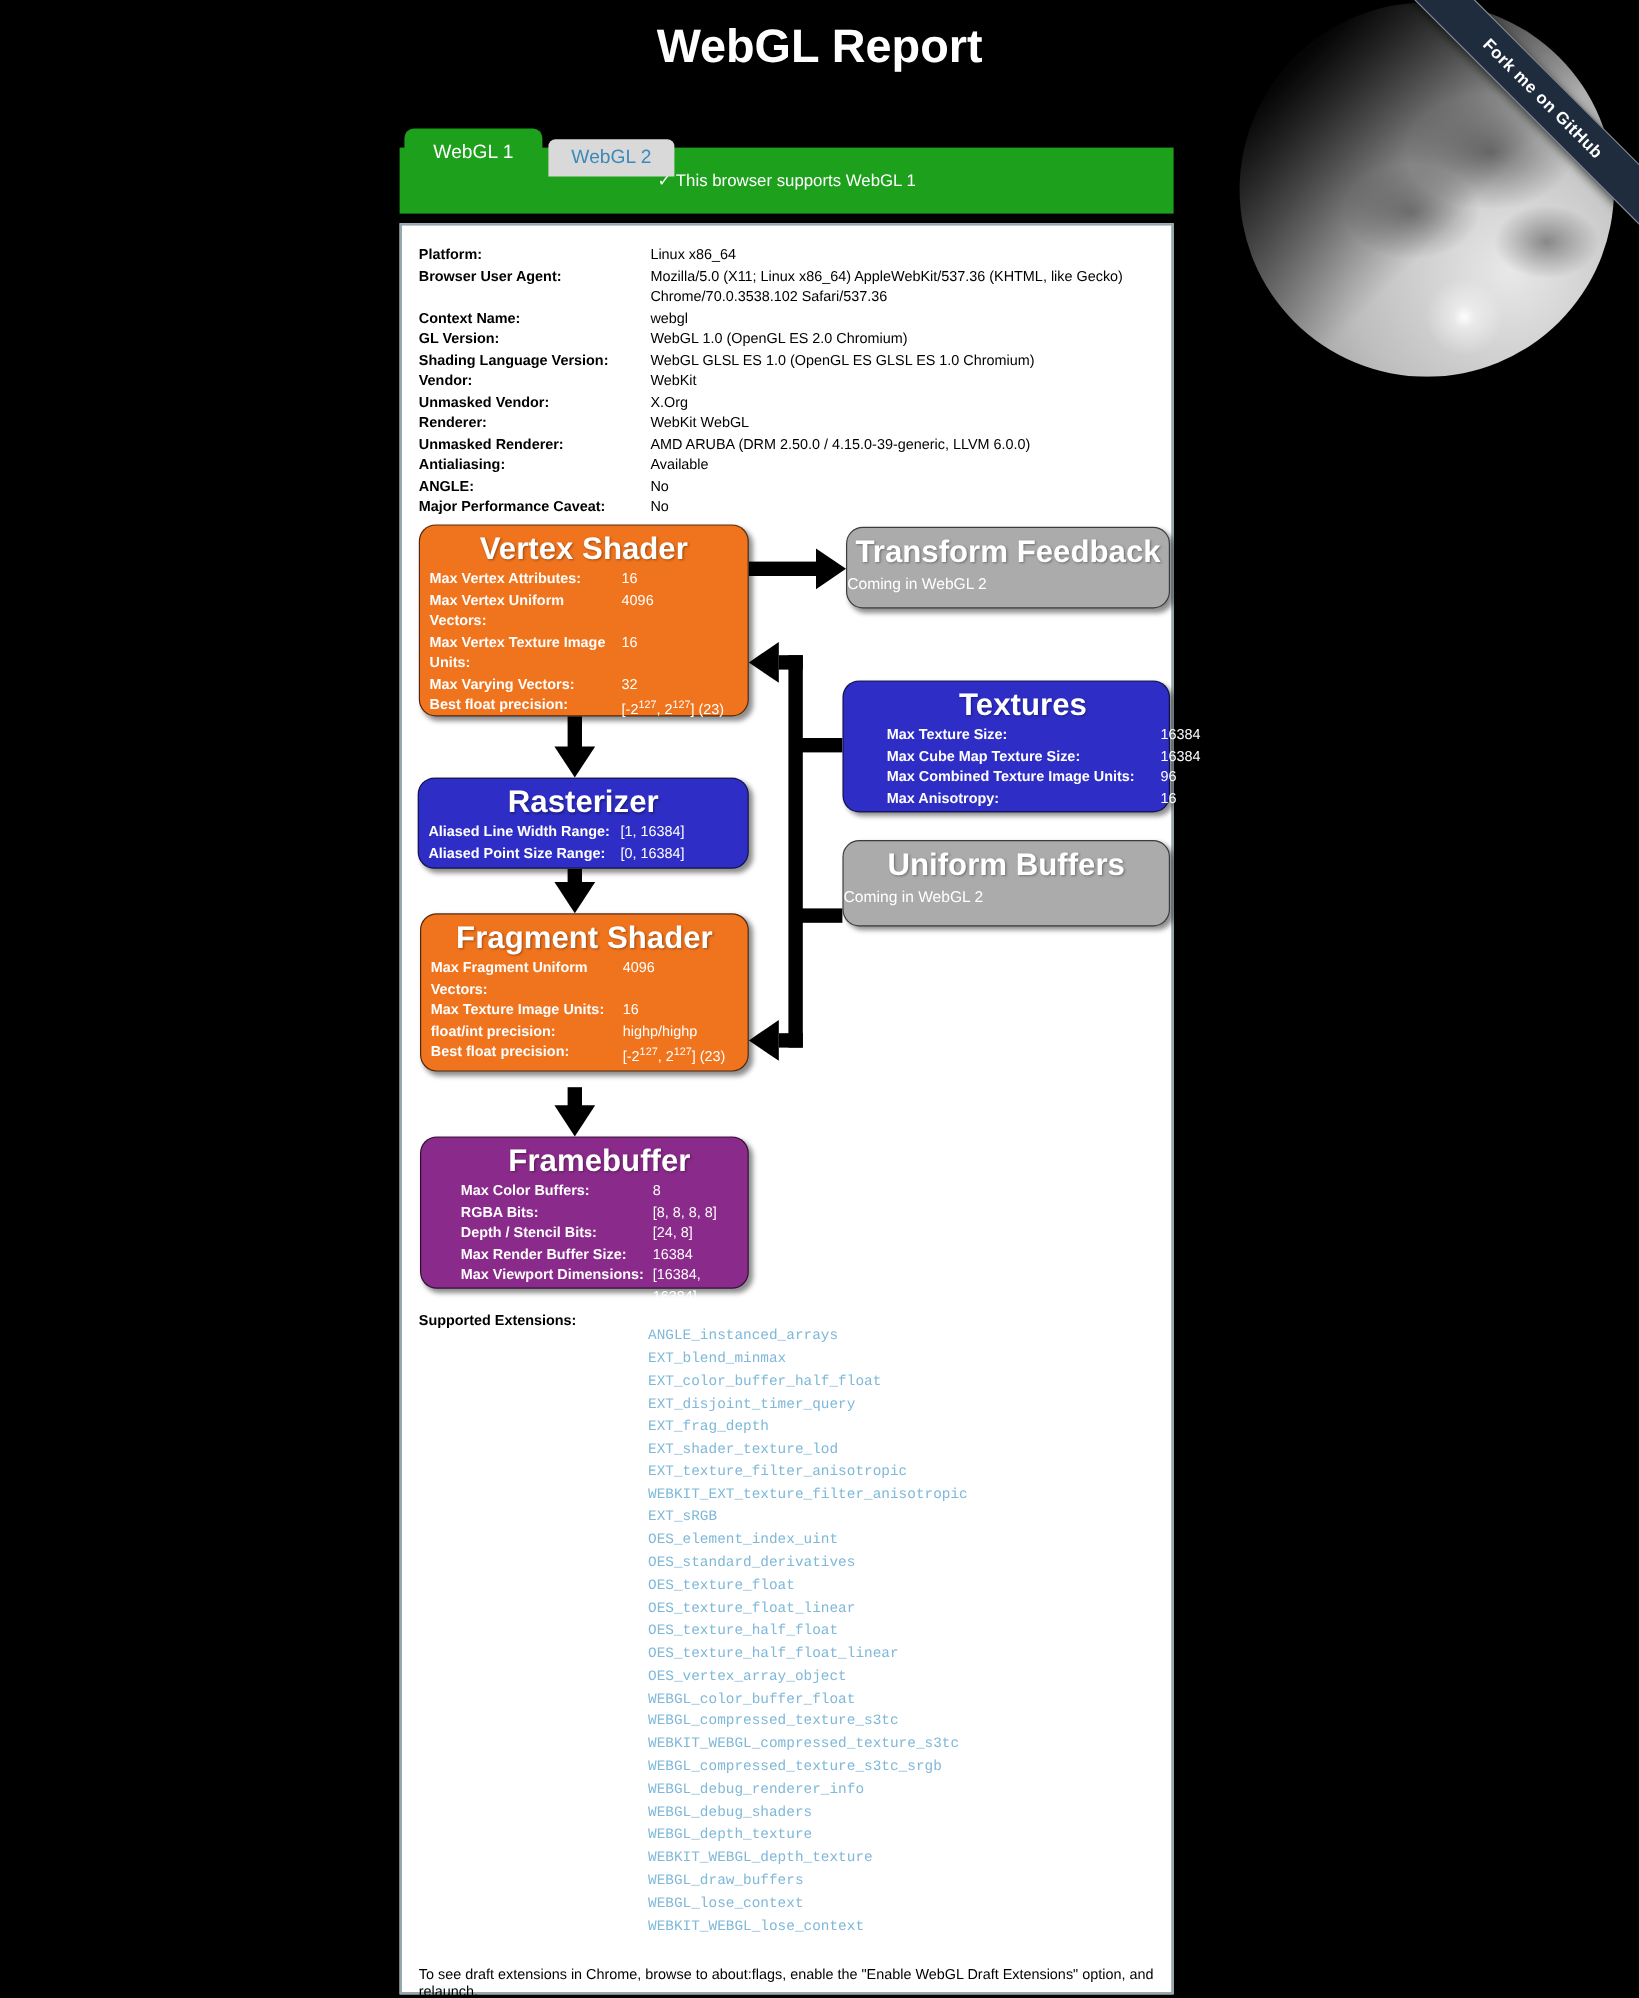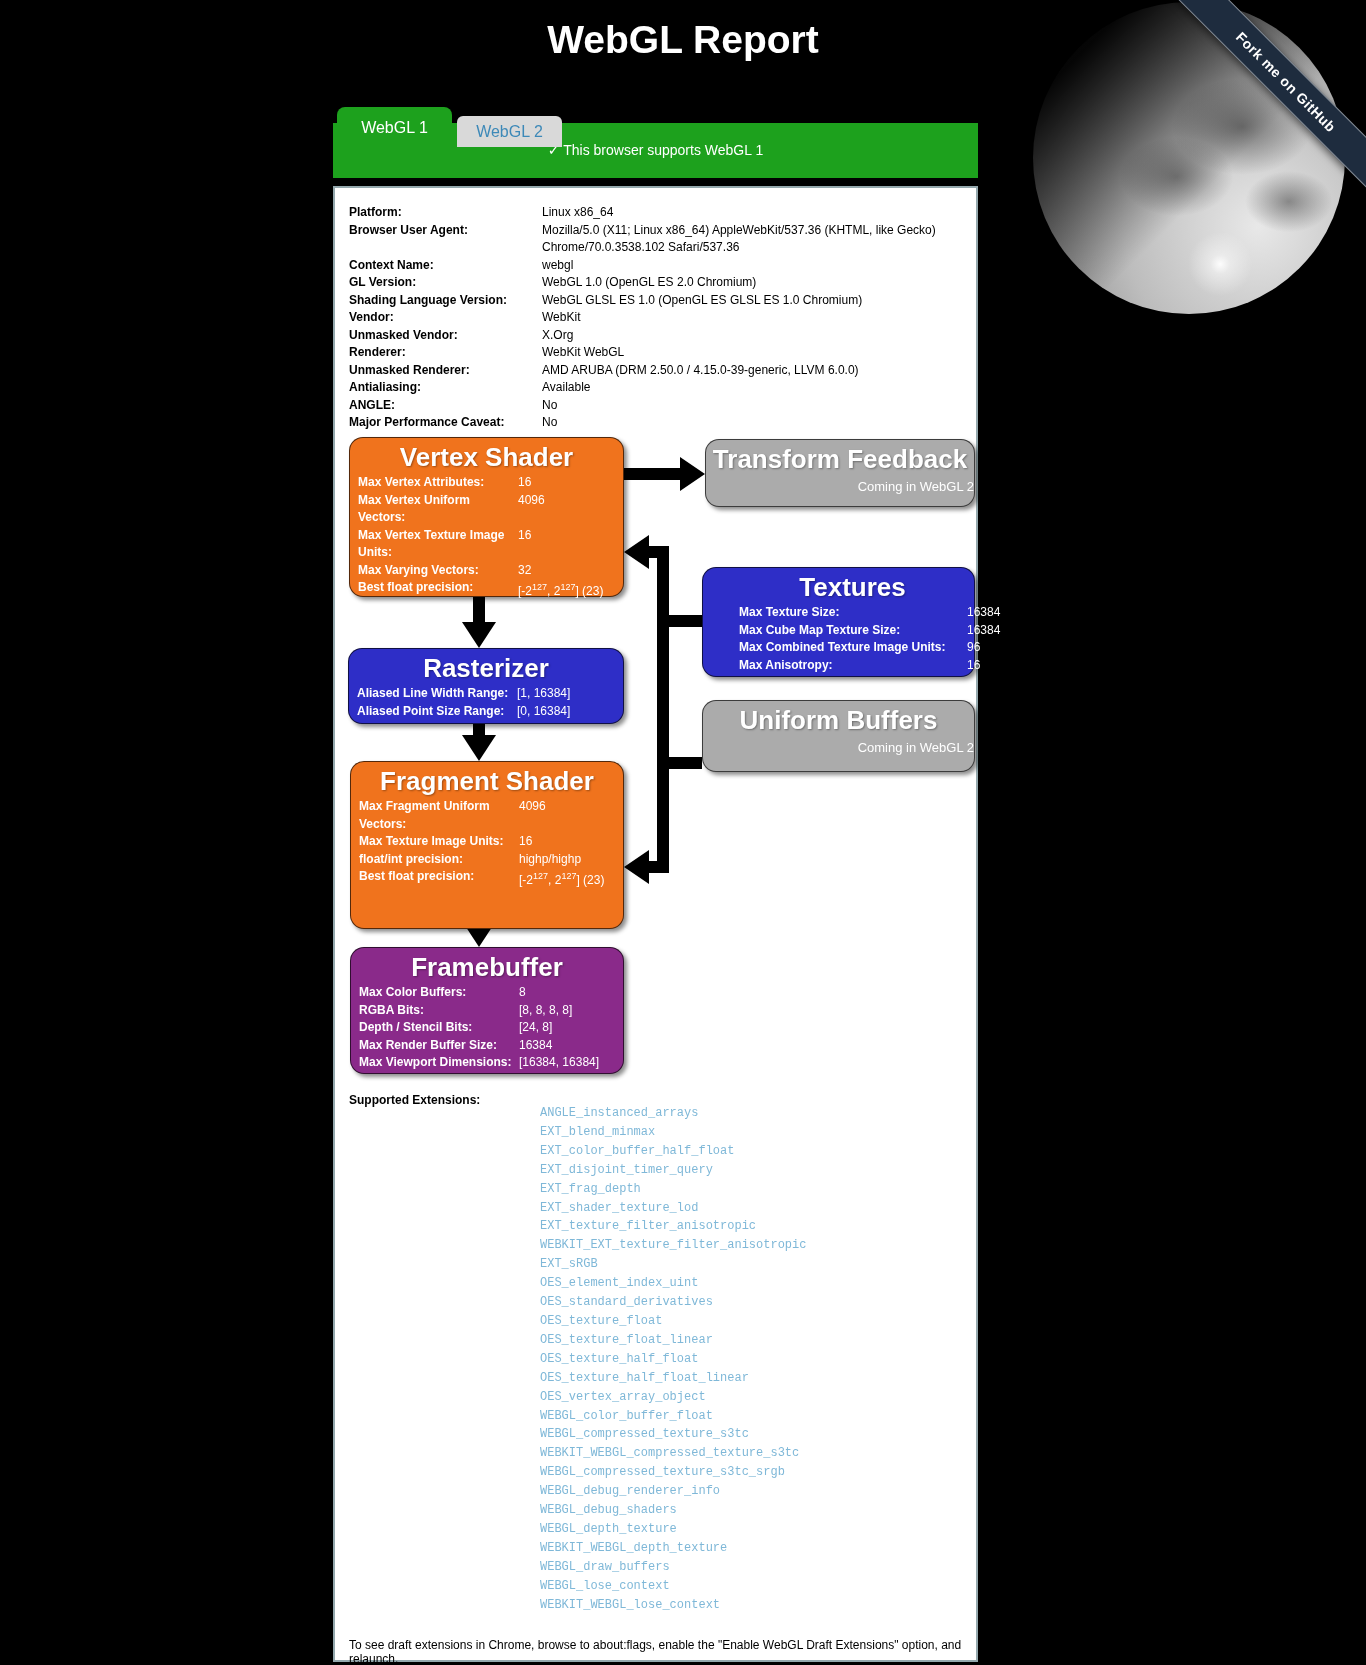--- a/index.html
+++ b/index.html
@@ -62,37 +62,37 @@
   .dbox{
     position:absolute;border-radius:14px;color:#fff;z-index:2;
     border:1px solid rgba(0,0,0,.65);
     box-shadow:3px 3px 4px rgba(0,0,0,.45);
     box-sizing:border-box;
   }
   .dbox h2{
     margin:4px 0 2px;text-align:center;font-size:26px;font-weight:bold;
     text-shadow:1px 1px 2px rgba(0,0,0,.35);line-height:30px;
   }
-  .dbox .subtitle{text-align:right;font-size:13px;margin-top:5px;}
+  .dbox .subtitle{text-align:left;font-size:13px;margin-top:5px;}
   .kv-row{display:flex;padding:0 8px;font-size:12px;line-height:17.5px;}
   .kv-label{flex:0 0 160px;font-weight:bold;}
   .kv-value{flex:1;}
   .box-right .kv-label{flex:0 0 228px;}
   sup{font-size:9px;}
   .c-orange{background:var(--orange);}
   .c-blue{background:var(--blue);}
-  .c-purple{background:var(--purple);}
+  .c-purple{background:var(--purple);padding-left:25px;}
   .c-gray{background:var(--gray);}
   
   .b-vertex{left:14px;top:249px;width:275px;height:160px;}
   .b-tf{left:370px;top:251px;width:270px;height:68px;}
   .b-textures{left:367px;top:379px;width:273px;height:110px;padding-left:28px;}
   .b-rasterizer{left:13px;top:460px;width:276px;height:76px;}
   .b-uniform{left:367px;top:512px;width:273px;height:72px;}
-  .b-fragment{left:15px;top:573px;width:274px;height:168px;}
+  .b-fragment{left:15px;top:573px;width:274px;height:132px;}
   .b-framebuffer{left:15px;top:759px;width:274px;height:127px;}
   
   .shaft{position:absolute;background:#000;z-index:1;}
   .head{position:absolute;width:0;height:0;z-index:1;}
   .head-right{border-top:17px solid transparent;border-bottom:17px solid transparent;border-left:25px solid #000;}
   .head-left{border-top:17px solid transparent;border-bottom:17px solid transparent;border-right:25px solid #000;}
   .head-down{border-left:17px solid transparent;border-right:17px solid transparent;border-top:26px solid #000;}
   
   .ext-heading{position:absolute;left:14px;top:905px;font-size:12px;font-weight:bold;}
   .ext-list{position:absolute;left:205px;top:916px;}

